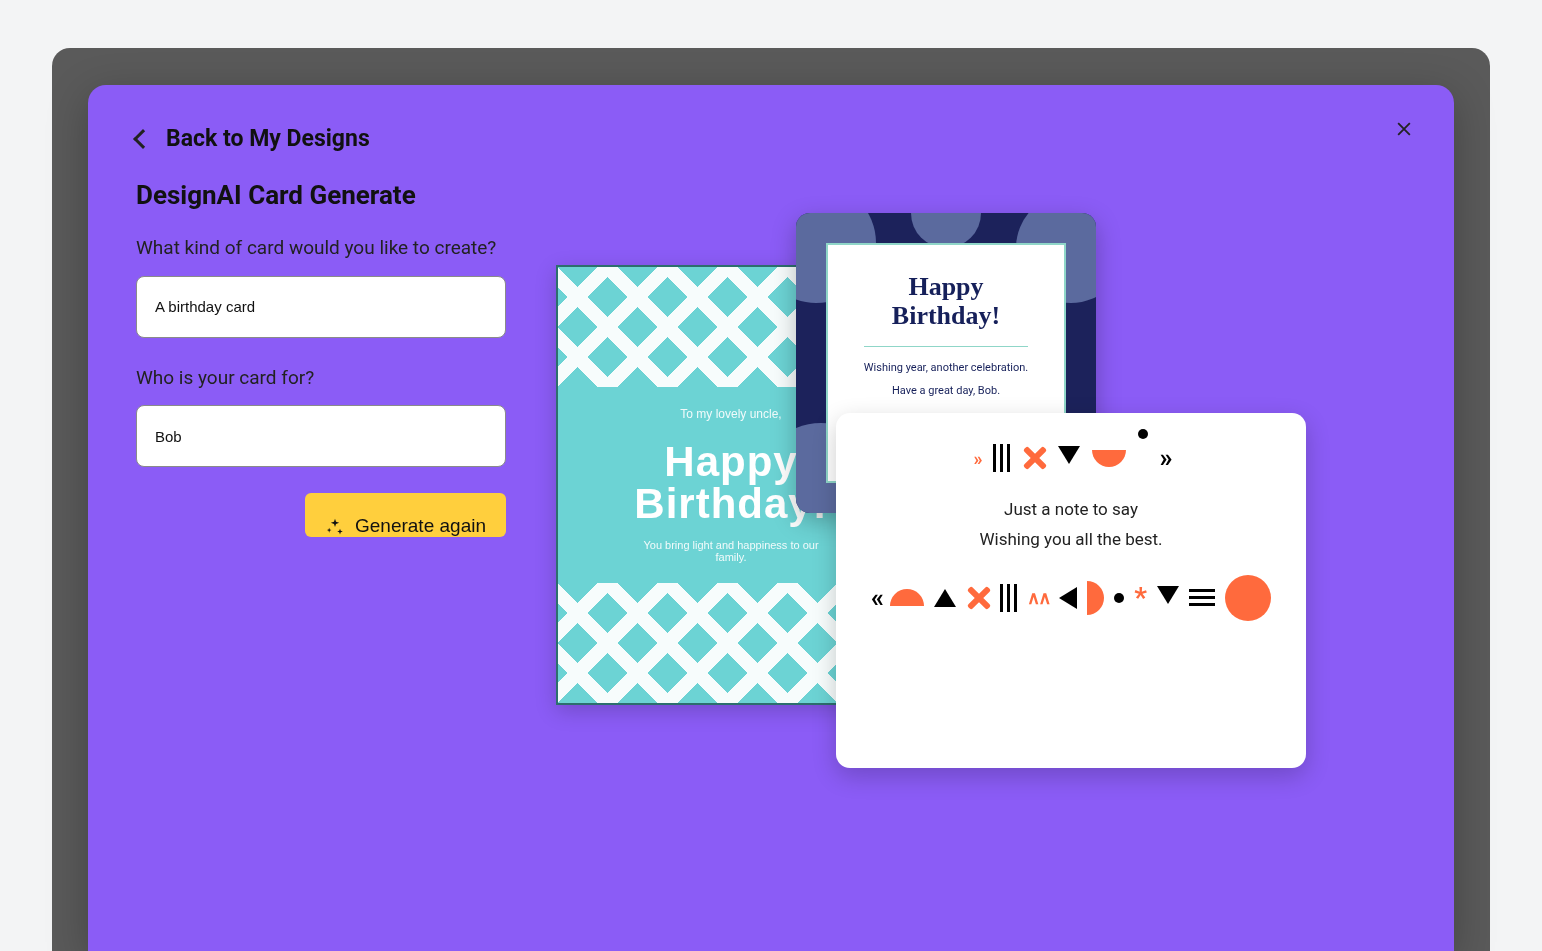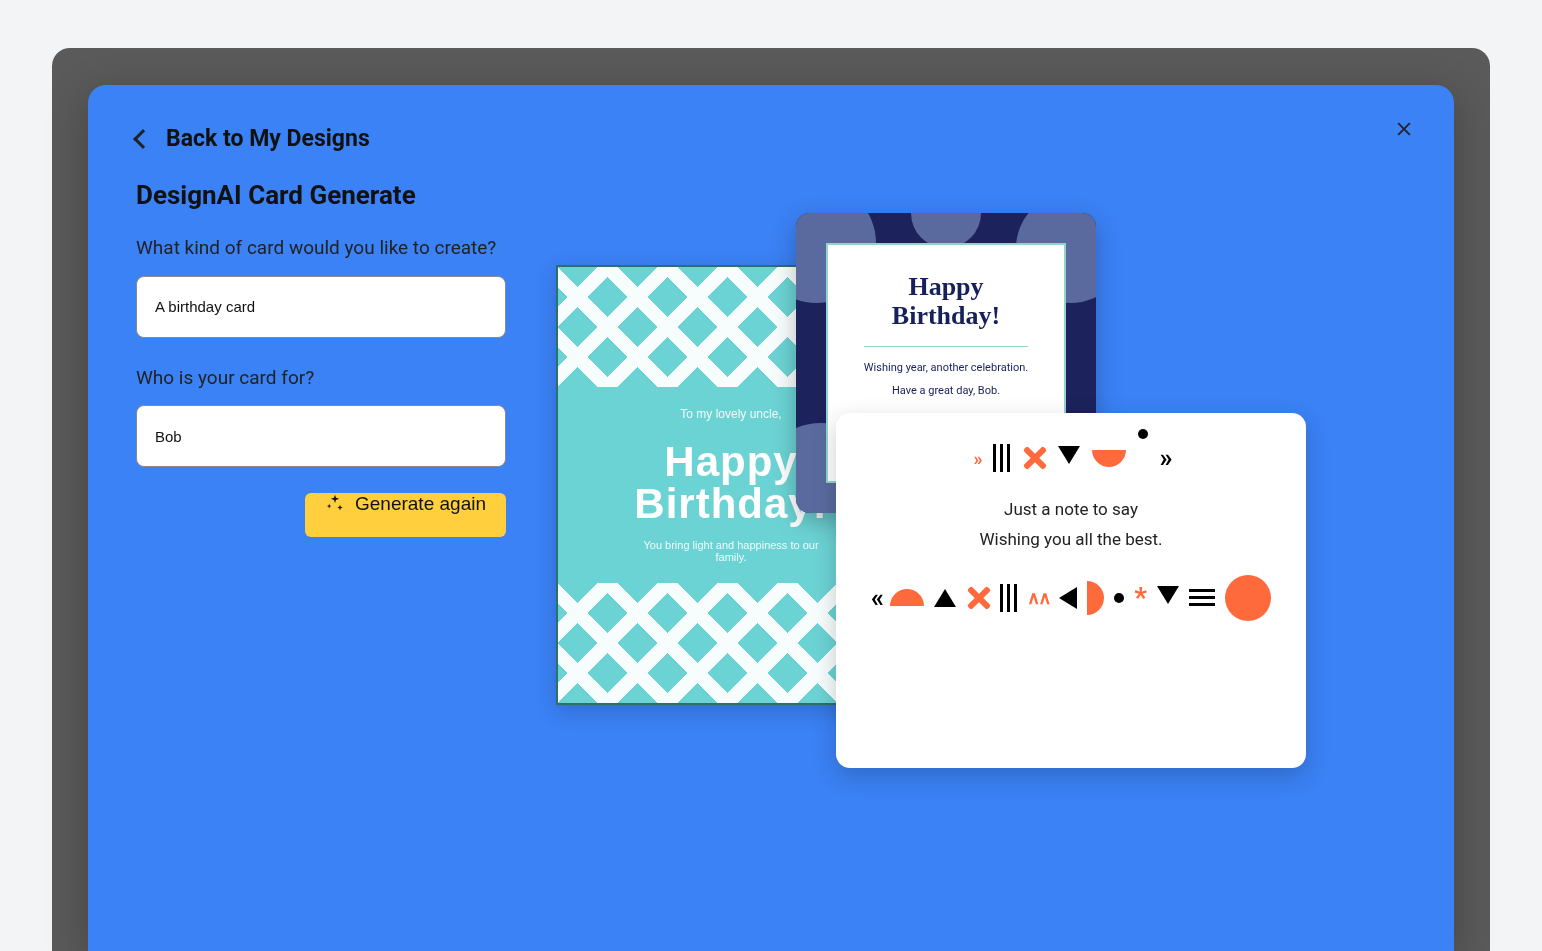--- a/index.html
+++ b/index.html
@@ -20,21 +20,21 @@
     bottom: 0;
     background: #5a5a5a;
     border-radius: 18px 18px 0 0;
   }
   .modal {
     position: absolute;
     left: 88px;
     top: 85px;
     right: 88px;
     bottom: 0;
-    background: #3b82f6;
+    background: #8b5cf6;
     border-radius: 18px 18px 0 0;
     box-shadow: 0 10px 40px rgba(0,0,0,.25);
     padding: 40px 48px;
     display: flex;
     gap: 40px;
   }
 
   
   .back-row {
     display: flex;
@@ -92,21 +92,21 @@
   .generate-btn {
     background: #ffcf3d;
     border: none;
     border-radius: 6px;
     height: 44px;
     padding: 0 20px;
     font-size: 19px;
     font-weight: 500;
     color: #111;
     display: flex;
-    align-items: flex-start;
+    align-items: flex-end;
     gap: 10px;
     cursor: pointer;
   }
   .sparkle { width: 20px; height: 20px; }
 
   
   .preview-area {
     position: relative;
     flex: 1;
   }

